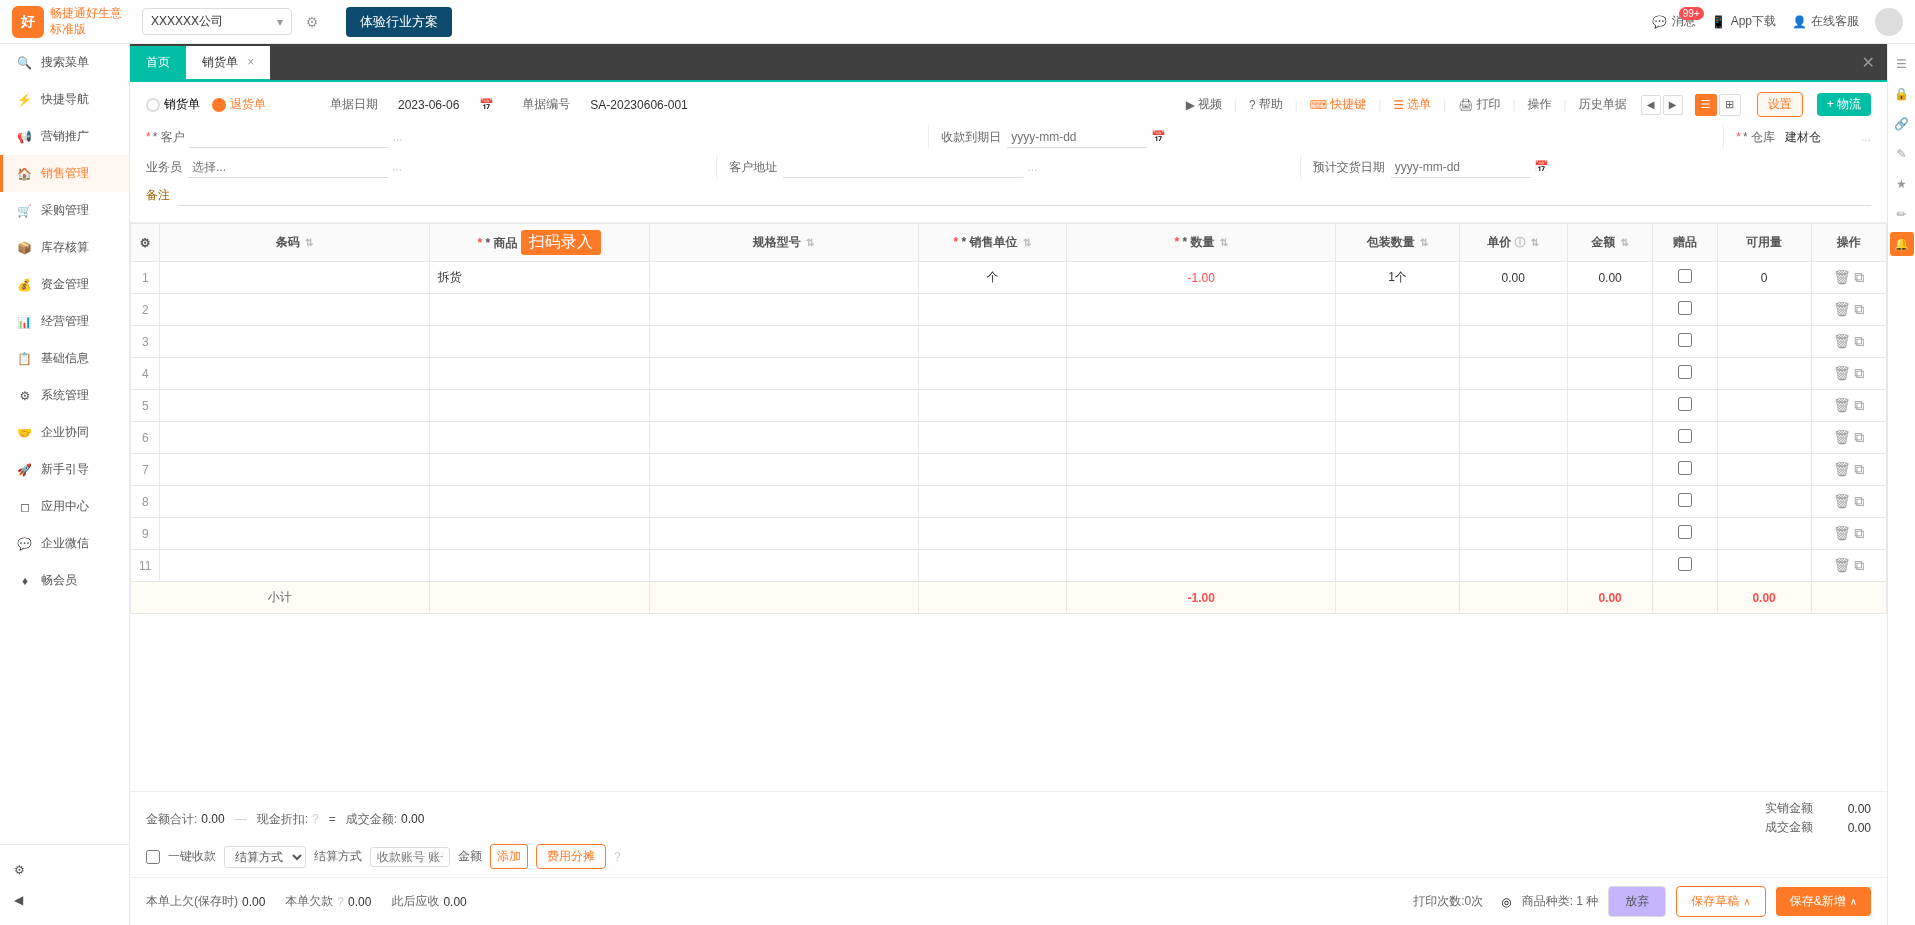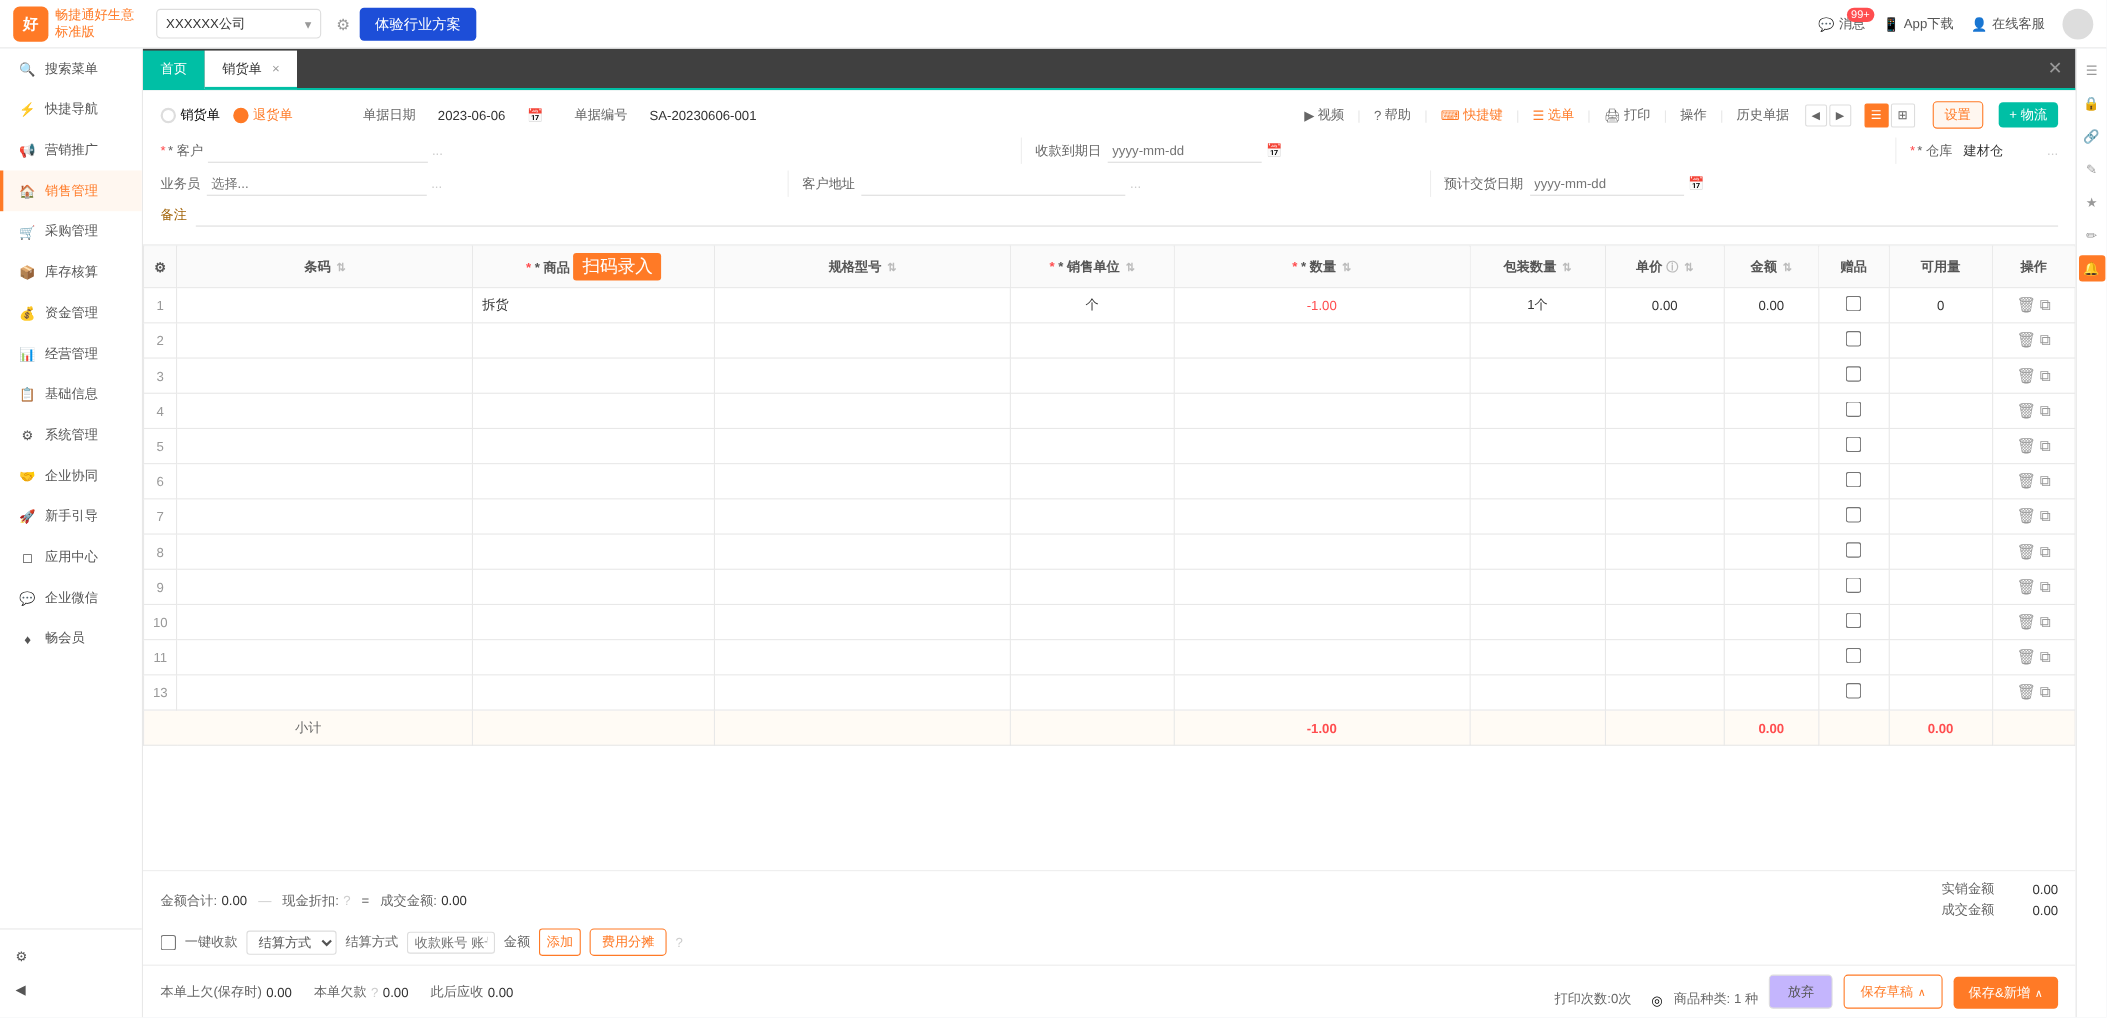--- a/index.html
+++ b/index.html
@@ -7,21 +7,21 @@
 
     
     .top-bar { background: #fff; height: 44px; display: flex; align-items: center; padding: 0 12px; border-bottom: 1px solid #e8e8e8; flex-shrink: 0; }
     .logo-area { display: flex; align-items: center; gap: 6px; width: 130px; }
     .logo-icon { width: 32px; height: 32px; background: #ff7a26; border-radius: 6px; display: flex; align-items: center; justify-content: center; color: #fff; font-size: 14px; font-weight: bold; }
     .logo-text { color: #ff7a26; font-size: 11px; line-height: 1.3; }
     .company-selector { display: flex; align-items: center; gap: 4px; border: 1px solid #ddd; border-radius: 4px; padding: 4px 8px; cursor: pointer; min-width: 150px; }
     .company-name { flex: 1; color: #333; }
     .chevron-down { color: #999; }
     .gear-btn { width: 28px; height: 28px; border: none; background: none; cursor: pointer; color: #999; font-size: 14px; margin-left: 6px; }
-    .experience-btn { background: #1d4ed8; color: #fff; border: none; border-radius: 4px; padding: 6px 14px; cursor: pointer; font-size: 13px; margin-left: 1px; }
+    .experience-btn { background: #0c4a6e; color: #fff; border: none; border-radius: 4px; padding: 6px 14px; cursor: pointer; font-size: 13px; margin-left: 20px; }
     .top-right { margin-left: auto; display: flex; align-items: center; gap: 16px; }
     .top-right-item { display: flex; align-items: center; gap: 4px; color: #555; cursor: pointer; position: relative; }
     .badge { background: #ff4d4f; color: #fff; border-radius: 8px; padding: 1px 4px; font-size: 10px; position: absolute; top: -6px; right: -8px; }
     .avatar { width: 28px; height: 28px; border-radius: 50%; background: #ddd; }
 
     
     .main-layout { display: flex; flex: 1; overflow: hidden; }
 
     
     .sidebar { width: 130px; background: #fff; border-right: 1px solid #e8e8e8; display: flex; flex-direction: column; flex-shrink: 0; overflow-y: auto; }
@@ -103,21 +103,21 @@
     .right-summary { margin-left: auto; text-align: right; }
     .right-summary-row { display: flex; align-items: center; justify-content: flex-end; gap: 8px; margin-bottom: 2px; }
     .right-summary-label { color: #666; }
     .right-summary-value { color: #333; min-width: 50px; text-align: right; }
 
     
     .footer-bar { background: #fff; border-top: 1px solid #eee; padding: 8px 16px; display: flex; align-items: center; flex-shrink: 0; }
     .footer-info { display: flex; align-items: center; gap: 20px; }
     .footer-item { display: flex; align-items: center; gap: 4px; color: #666; }
     .footer-value { color: #333; }
-    .footer-actions { margin-left: auto; display: flex; align-items: flex-end; gap: 10px; }
+    .footer-actions { margin-left: auto; display: flex; align-items: center; gap: 10px; }
     .print-info { color: #666; margin-right: 8px; }
     .goods-type { color: #666; }
     .discard-btn { background: #c4b5fd; border: 1px solid #ddd; color: #555; border-radius: 4px; padding: 6px 16px; cursor: pointer; }
     .save-draft-btn { background: #fff; border: 1px solid #ff7a26; color: #ff7a26; border-radius: 4px; padding: 6px 14px; cursor: pointer; display: flex; align-items: center; gap: 4px; }
     .save-new-btn { background: #ff7a26; border: none; color: #fff; border-radius: 4px; padding: 6px 14px; cursor: pointer; display: flex; align-items: center; gap: 4px; }
     .btn-arrow { font-size: 10px; }
 
     
     .right-panel { width: 28px; background: #fff; border-left: 1px solid #e8e8e8; display: flex; flex-direction: column; align-items: center; padding: 8px 0; gap: 6px; flex-shrink: 0; }
     .right-panel-btn { width: 24px; height: 24px; display: flex; align-items: center; justify-content: center; color: #999; cursor: pointer; border-radius: 3px; }
@@ -572,55 +572,21 @@
       <td></td>
       <td></td>
       <td><input type="checkbox" class="gift-checkbox" style=""></td>
       <td></td>
       <td>
         <button class="delete-btn">🗑</button>
         <button class="copy-btn">⧉</button>
       </td>
     </tr>
             <tr>
-      <td style="color:#999;">10</td>
-      <td><input type="text" value="" style="border: none; width: 100%; outline: none; background: transparent;"></td>
-      <td style="text-align:left;"></td>
-      <td><input type="text" value="" style="border: none; width: 100%; outline: none; background: transparent;"></td>
-      <td></td>
-      <td style="color:#333;"><input type="text" value="" style="border: none; width: 100%; outline: none; background: transparent; text-align: center; color: rgb(51, 51, 51);"></td>
-      <td></td>
-      <td></td>
-      <td></td>
-      <td><input type="checkbox" class="gift-checkbox" style=""></td>
-      <td></td>
-      <td>
-        <button class="delete-btn">🗑</button>
-        <button class="copy-btn">⧉</button>
-      </td>
-    </tr>
-            <tr>
       <td style="color:#999;">11</td>
-      <td><input type="text" value="" style="border: none; width: 100%; outline: none; background: transparent;"></td>
-      <td style="text-align:left;"></td>
-      <td><input type="text" value="" style="border: none; width: 100%; outline: none; background: transparent;"></td>
-      <td></td>
-      <td style="color:#333;"><input type="text" value="" style="border: none; width: 100%; outline: none; background: transparent; text-align: center; color: rgb(51, 51, 51);"></td>
-      <td></td>
-      <td></td>
-      <td></td>
-      <td><input type="checkbox" class="gift-checkbox" style=""></td>
-      <td></td>
-      <td>
-        <button class="delete-btn">🗑</button>
-        <button class="copy-btn">⧉</button>
-      </td>
-    </tr>
-            <tr>
-      <td style="color:#999;">13</td>
       <td><input type="text" value="" style="border: none; width: 100%; outline: none; background: transparent;"></td>
       <td style="text-align:left;"></td>
       <td><input type="text" value="" style="border: none; width: 100%; outline: none; background: transparent;"></td>
       <td></td>
       <td style="color:#333;"><input type="text" value="" style="border: none; width: 100%; outline: none; background: transparent; text-align: center; color: rgb(51, 51, 51);"></td>
       <td></td>
       <td></td>
       <td></td>
       <td><input type="checkbox" class="gift-checkbox" style=""></td>
       <td></td>

